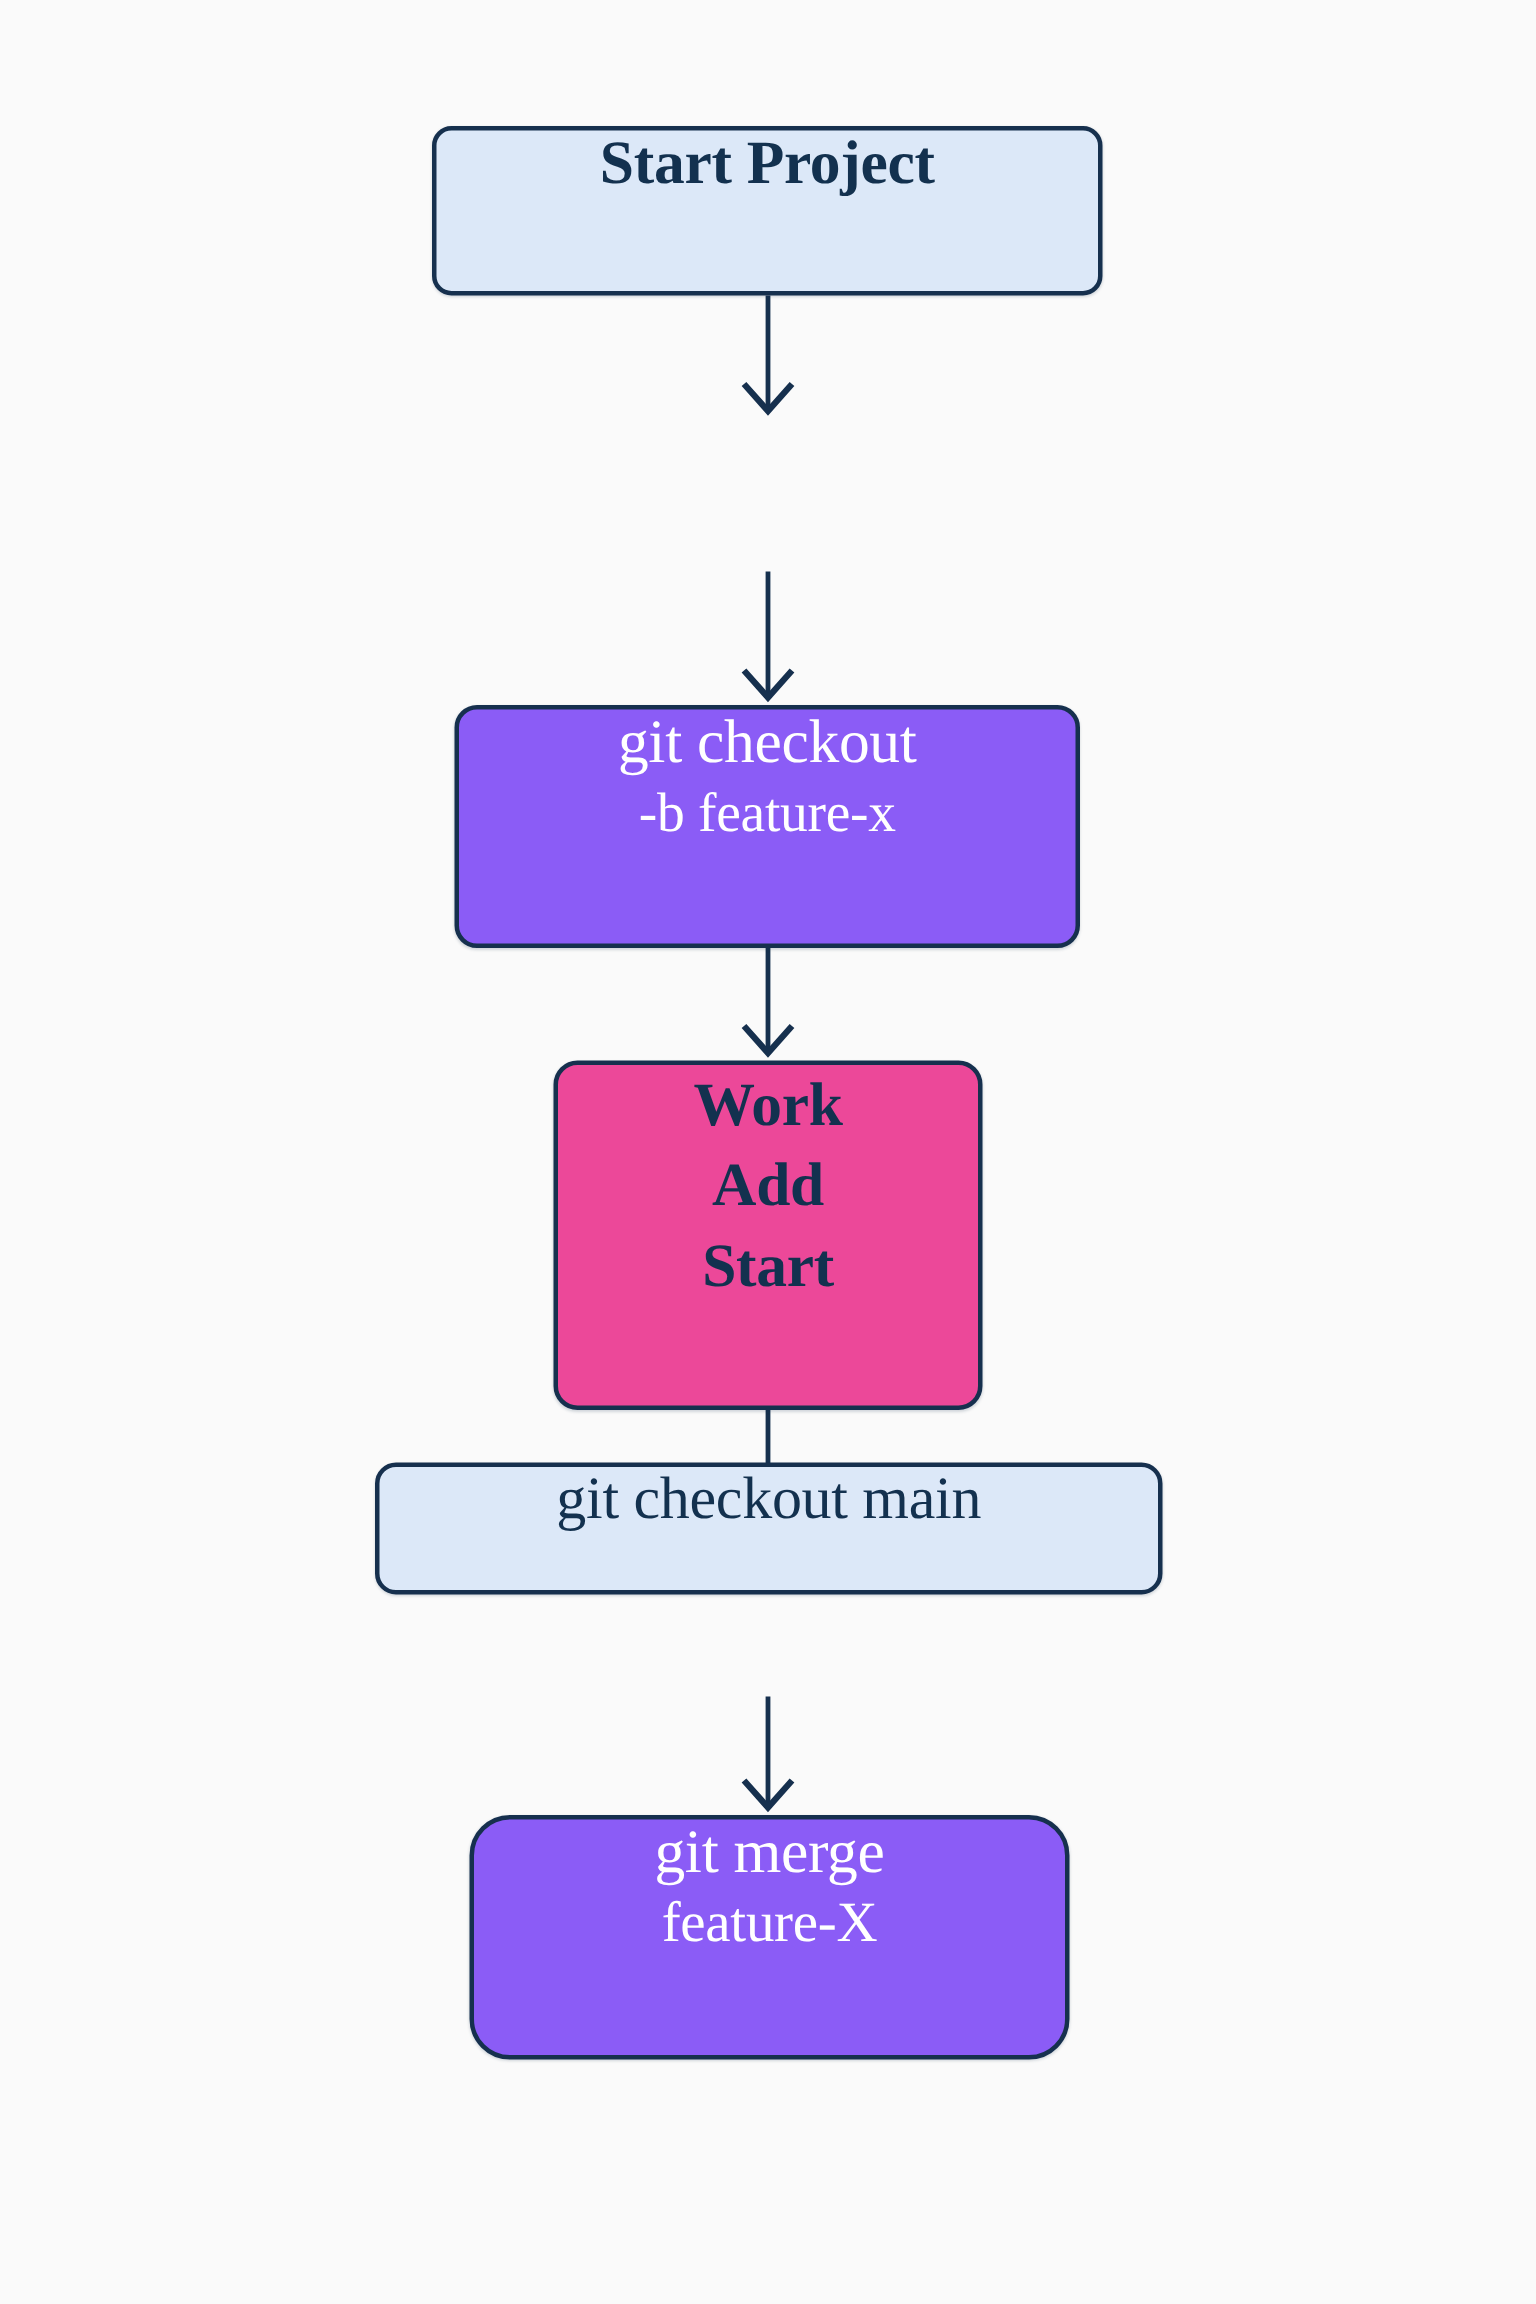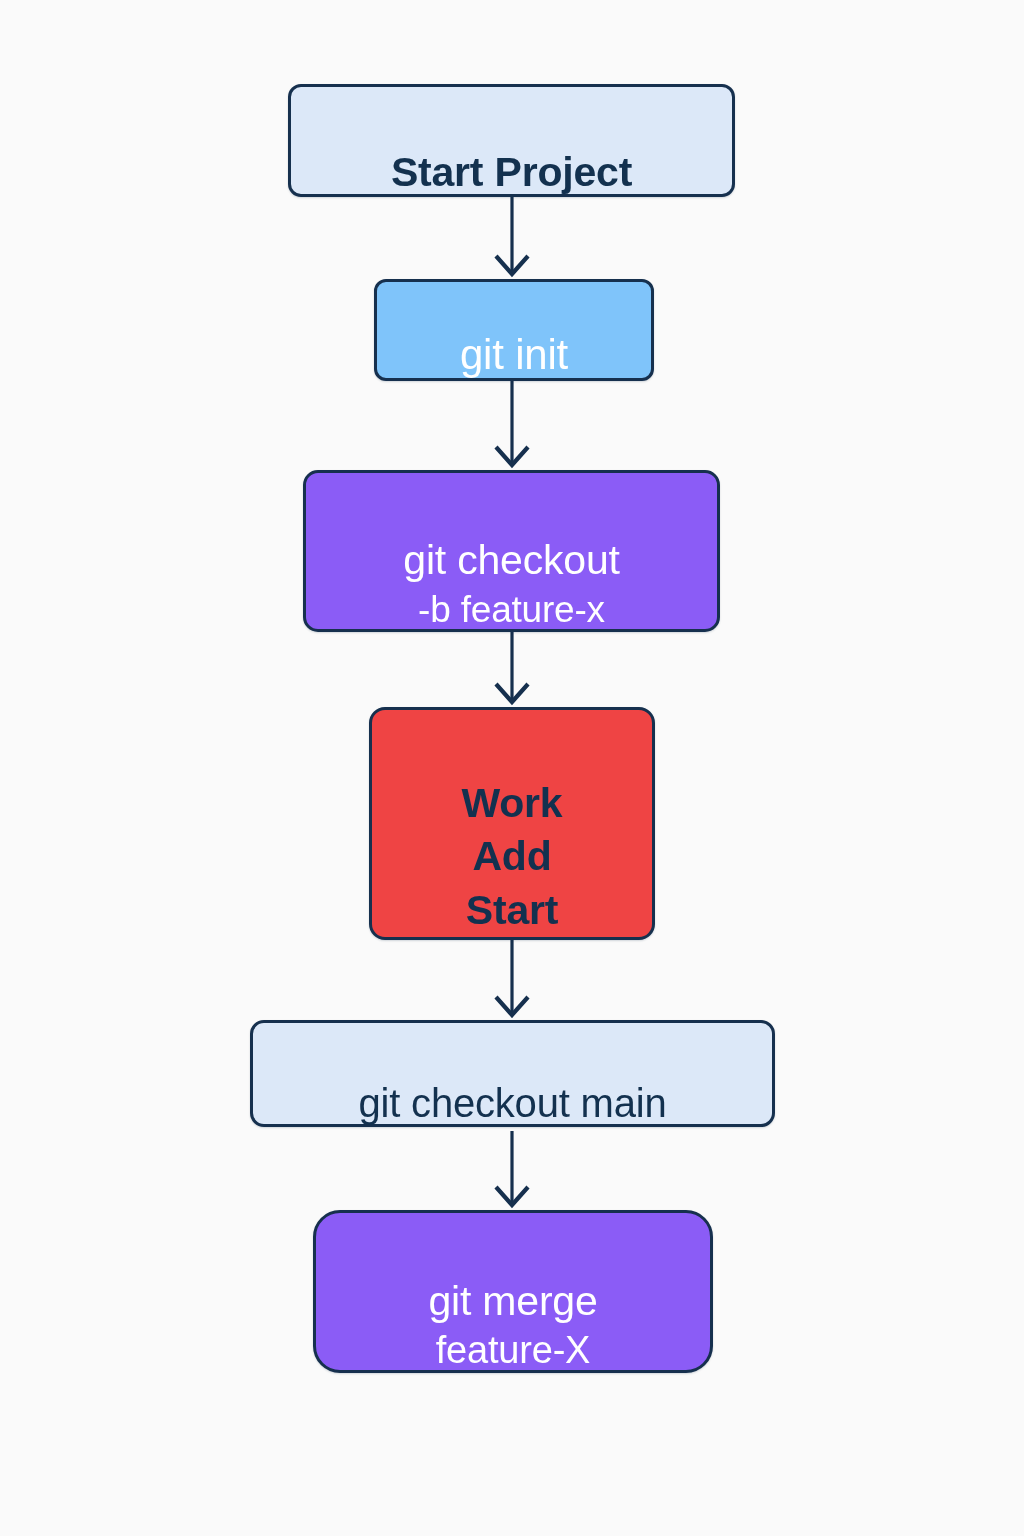--- a/index.html
+++ b/index.html
@@ -47,35 +47,36 @@
   }
 
   
   .node {
     position: absolute;
     box-sizing: border-box;
     border: 3.4px solid #16304e;
     display: flex;
     flex-direction: column;
     align-items: center;
-    justify-content: flex-end;
+    justify-content: flex-start;
     text-align: center;
     border-radius: 14px;
     letter-spacing: -0.2px;
     box-shadow: 0 1px 2px rgba(22,48,78,0.18);
+    font-family: Liberation Serif, serif;
   }
   .node .line {
     display: block;
     white-space: nowrap;
     line-height: 1.06;
   }
 
   
   .fill-lightblue  { background: #dce8f8; }
-  .fill-paleblue   { background: #ef4444; }
+  .fill-paleblue   { background: #ec4899; }
   .fill-blue       { background: #7fc4fa; }
   .fill-teal       { background: #8b5cf6; }
 
   .txt-navy  { color: #13314f; }
   .txt-white { color: #ffffff; }
 
   
   #node-start {
     left: 288px; top: 84px; width: 447px; height: 113px;
     border-radius: 13px;
@@ -95,21 +96,21 @@
   #node-branch .line-1 { font-size: 41px; font-weight: 500; margin-bottom: 7px; }
   #node-branch .line-2 { font-size: 37px; font-weight: 500; }
 
   #node-work {
     left: 369px; top: 707px; width: 286px; height: 233px;
     border-radius: 16px;
   }
   #node-work .line { font-size: 41px; font-weight: 700; margin: 5px 0; }
 
   #node-main {
-    left: 250px; top: 1020px; width: 525px; height: 107px;
+    left: 250px; top: 975px; width: 525px; height: 88px;
     border-radius: 14px;
   }
   #node-main .line { font-size: 40px; font-weight: 500; }
 
   #node-merge {
     left: 313px; top: 1210px; width: 400px; height: 163px;
     border-radius: 27px;
   }
   #node-merge .line-1 { font-size: 41px; font-weight: 500; margin-bottom: 6px; }
   #node-merge .line-2 { font-size: 38px; font-weight: 500; }
@@ -144,23 +145,20 @@
     <g>
       <line class="conn-line" x1="512" y1="1131" x2="512" y2="1203"></line>
       <polyline class="conn-head" points="496,1187 512,1205 528,1187"></polyline>
     </g>
   </svg>
 
   <div class="node fill-lightblue txt-navy" id="node-start">
     <span class="line">Start Project</span>
   </div>
 
-  <div class="node fill-blue txt-white" id="node-init">
-    <span class="line">git init</span>
-  </div>
 
   <div class="node fill-teal txt-white" id="node-branch">
     <span class="line line-1">git checkout</span>
     <span class="line line-2">-b feature-x</span>
   </div>
 
   <div class="node fill-paleblue txt-navy" id="node-work">
     <span class="line">Work</span>
     <span class="line">Add</span>
     <span class="line">Start</span>

